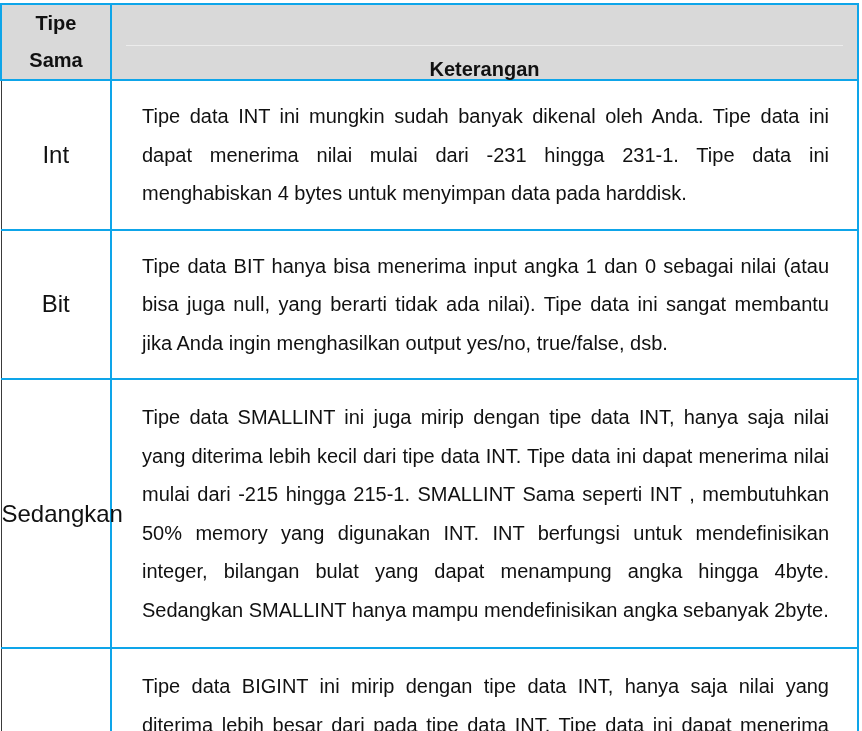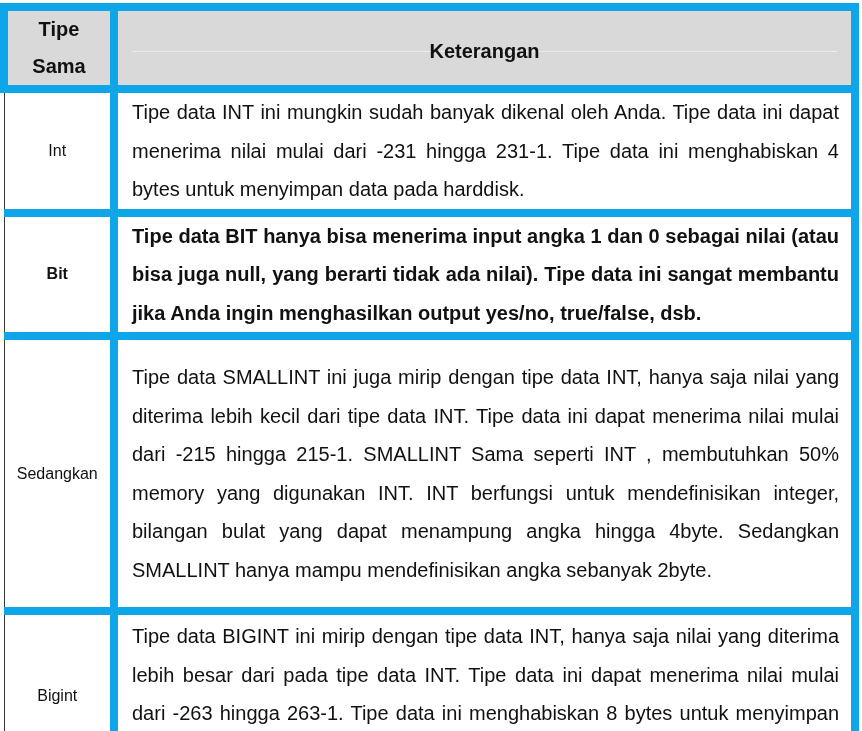--- a/index.html
+++ b/index.html
@@ -17,21 +17,21 @@
     }
     .table {
       position: absolute;
       left: 0;
       top: 3px;
       width: 859px;
       border-collapse: collapse;
       table-layout: fixed;
     }
     .table td, .table th {
-      border: 8px solid #0ea5e9;
+      border: 2px solid #0ea5e9;
       padding: 0;
       vertical-align: middle;
     }
     .table .col-type { width: 110px; }
     .header-row th {
       background: #d9d9d9;
       height: 73px;
       font-weight: bold;
       font-size: 20px;
     }
@@ -48,42 +48,42 @@
     .th-desc .inner-line {
       position: absolute;
       left: 14px;
       right: 14px;
       top: 40px;
       height: 1px;
       background: #ececec;
     }
     .th-desc .label {
       display: block;
-      padding-bottom: 22px;
+      padding-bottom: 14px;
       line-height: 24px;
       position: relative;
-      top: 0;
+      top: 16px;
     }
     .type-cell {
       text-align: center;
-      font-size: 16px;
+      font-size: 24px;
       border-left: 1px solid #3a3a3a !important;
     }
     .desc-cell {
       font-size: 20px;
       line-height: 38.5px;
       padding: 0 12px 0 14px !important;
       text-align: justify;
     }
     .desc-cell p {
-      margin: 0;
+      margin: 16px;
       text-align: justify;
     }
     .row-int td { height: 112px; }
-    .row-bit td { height: 113px; font-weight: bold; }
+    .row-bit td { height: 113px; }
     .row-smallint td { height: 267px; }
     .row-bigint td { height: 160px; }
     .row-bigint .desc-cell { vertical-align: top; padding-top: 2px !important; }
     .row-bigint td { border-bottom: none; }
   </style>
 </head>
 <body>
 
 <table class="table">
   <colgroup>

